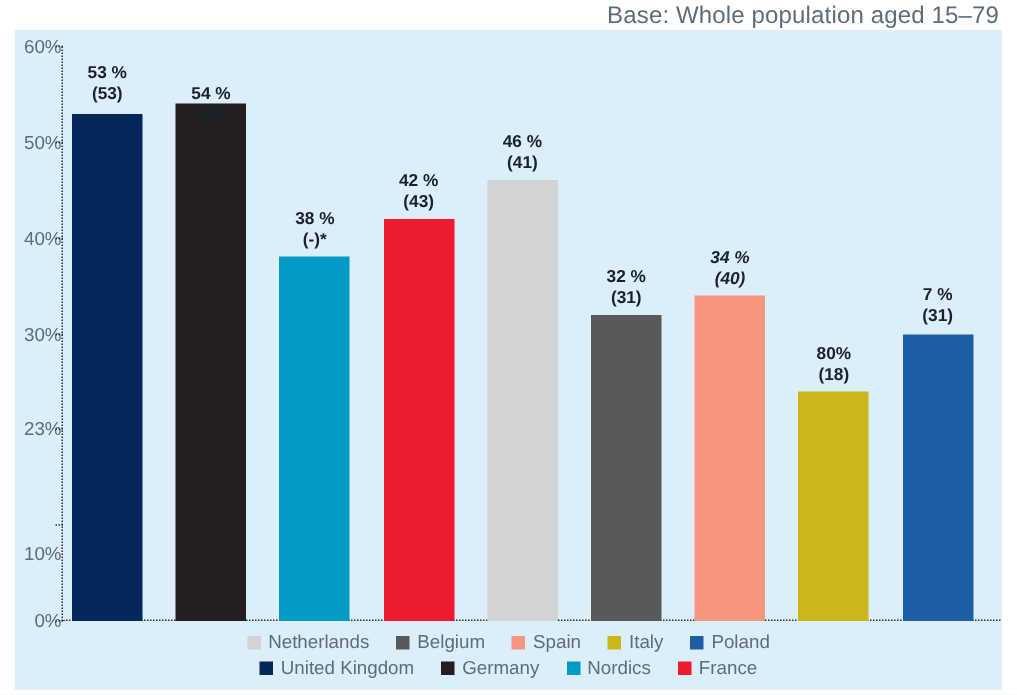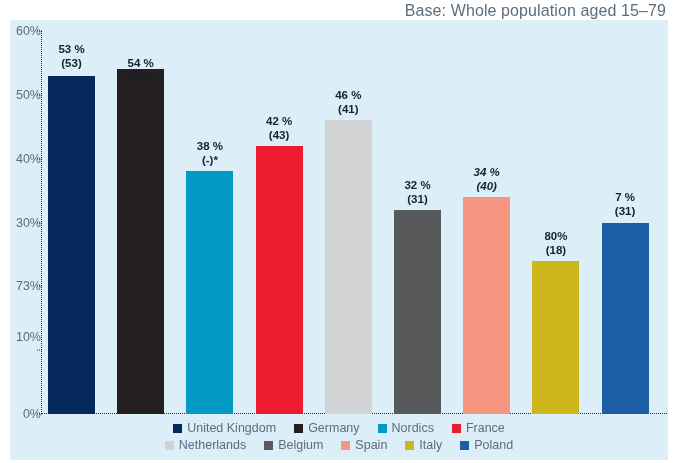--- a/index.html
+++ b/index.html
@@ -150,23 +150,23 @@
 <div id="chart-panel">
 
   <div id="plot-area">
 
     <div id="y-axis-line"></div>
     <div id="x-axis-line"></div>
 
     <div id="y-ticks">
         <div class="y-tick" style="top: 383px;">0%</div>
         <div class="y-tick-mark" style="top: 383px;"></div>
-        <div class="y-tick" style="top: 306px;">10%</div>
+        <div class="y-tick" style="top: 338px;">10%</div>
         <div class="y-tick-mark" style="top: 319.167px;"></div>
-        <div class="y-tick" style="top: 255.333px;">73%</div>
+        <div class="y-tick" style="top: 255.333px;">23%</div>
         <div class="y-tick-mark" style="top: 255.333px;"></div>
         <div class="y-tick" style="top: 191.5px;">30%</div>
         <div class="y-tick-mark" style="top: 191.5px;"></div>
         <div class="y-tick" style="top: 127.667px;">40%</div>
         <div class="y-tick-mark" style="top: 127.667px;"></div>
         <div class="y-tick" style="top: 63.8333px;">50%</div>
         <div class="y-tick-mark" style="top: 63.8333px;"></div>
         <div class="y-tick" style="top: 0px;">60%</div>
         <div class="y-tick-mark" style="top: 0px;"></div>
       </div>
@@ -232,55 +232,55 @@
           <div class="bar-label" style="bottom: 195.5px;">
             <span class="lbl-main">7 %</span>
             <span class="lbl-sub">(31)</span>
           </div>
         </div>
       </div>
 
   </div>
 
   <div id="legend">
+    <div class="legend-row" id="legend-row-2">
+        <div class="legend-item">
+          <span class="legend-swatch" style="background: rgb(209, 211, 212);"></span>
+          <span class="legend-text">Netherlands</span>
+        </div>
+        <div class="legend-item">
+          <span class="legend-swatch" style="background: rgb(88, 89, 91);"></span>
+          <span class="legend-text">Belgium</span>
+        </div>
+        <div class="legend-item">
+          <span class="legend-swatch" style="background: rgb(247, 150, 128);"></span>
+          <span class="legend-text">Spain</span>
+        </div>
+        <div class="legend-item">
+          <span class="legend-swatch" style="background: rgb(205, 181, 28);"></span>
+          <span class="legend-text">Italy</span>
+        </div>
+        <div class="legend-item">
+          <span class="legend-swatch" style="background: rgb(28, 94, 163);"></span>
+          <span class="legend-text">Poland</span>
+        </div>
+      </div>
     <div class="legend-row" id="legend-row-1">
         <div class="legend-item">
           <span class="legend-swatch" style="background: rgb(4, 40, 92);"></span>
           <span class="legend-text">United Kingdom</span>
         </div>
         <div class="legend-item">
           <span class="legend-swatch" style="background: rgb(35, 31, 32);"></span>
           <span class="legend-text">Germany</span>
         </div>
         <div class="legend-item">
           <span class="legend-swatch" style="background: rgb(3, 155, 197);"></span>
           <span class="legend-text">Nordics</span>
         </div>
         <div class="legend-item">
           <span class="legend-swatch" style="background: rgb(237, 27, 46);"></span>
           <span class="legend-text">France</span>
         </div>
       </div>
-    <div class="legend-row" id="legend-row-2">
-        <div class="legend-item">
-          <span class="legend-swatch" style="background: rgb(209, 211, 212);"></span>
-          <span class="legend-text">Netherlands</span>
-        </div>
-        <div class="legend-item">
-          <span class="legend-swatch" style="background: rgb(88, 89, 91);"></span>
-          <span class="legend-text">Belgium</span>
-        </div>
-        <div class="legend-item">
-          <span class="legend-swatch" style="background: rgb(247, 150, 128);"></span>
-          <span class="legend-text">Spain</span>
-        </div>
-        <div class="legend-item">
-          <span class="legend-swatch" style="background: rgb(205, 181, 28);"></span>
-          <span class="legend-text">Italy</span>
-        </div>
-        <div class="legend-item">
-          <span class="legend-swatch" style="background: rgb(28, 94, 163);"></span>
-          <span class="legend-text">Poland</span>
-        </div>
-      </div>
   </div>
 
 </div>
 
 </body></html>

